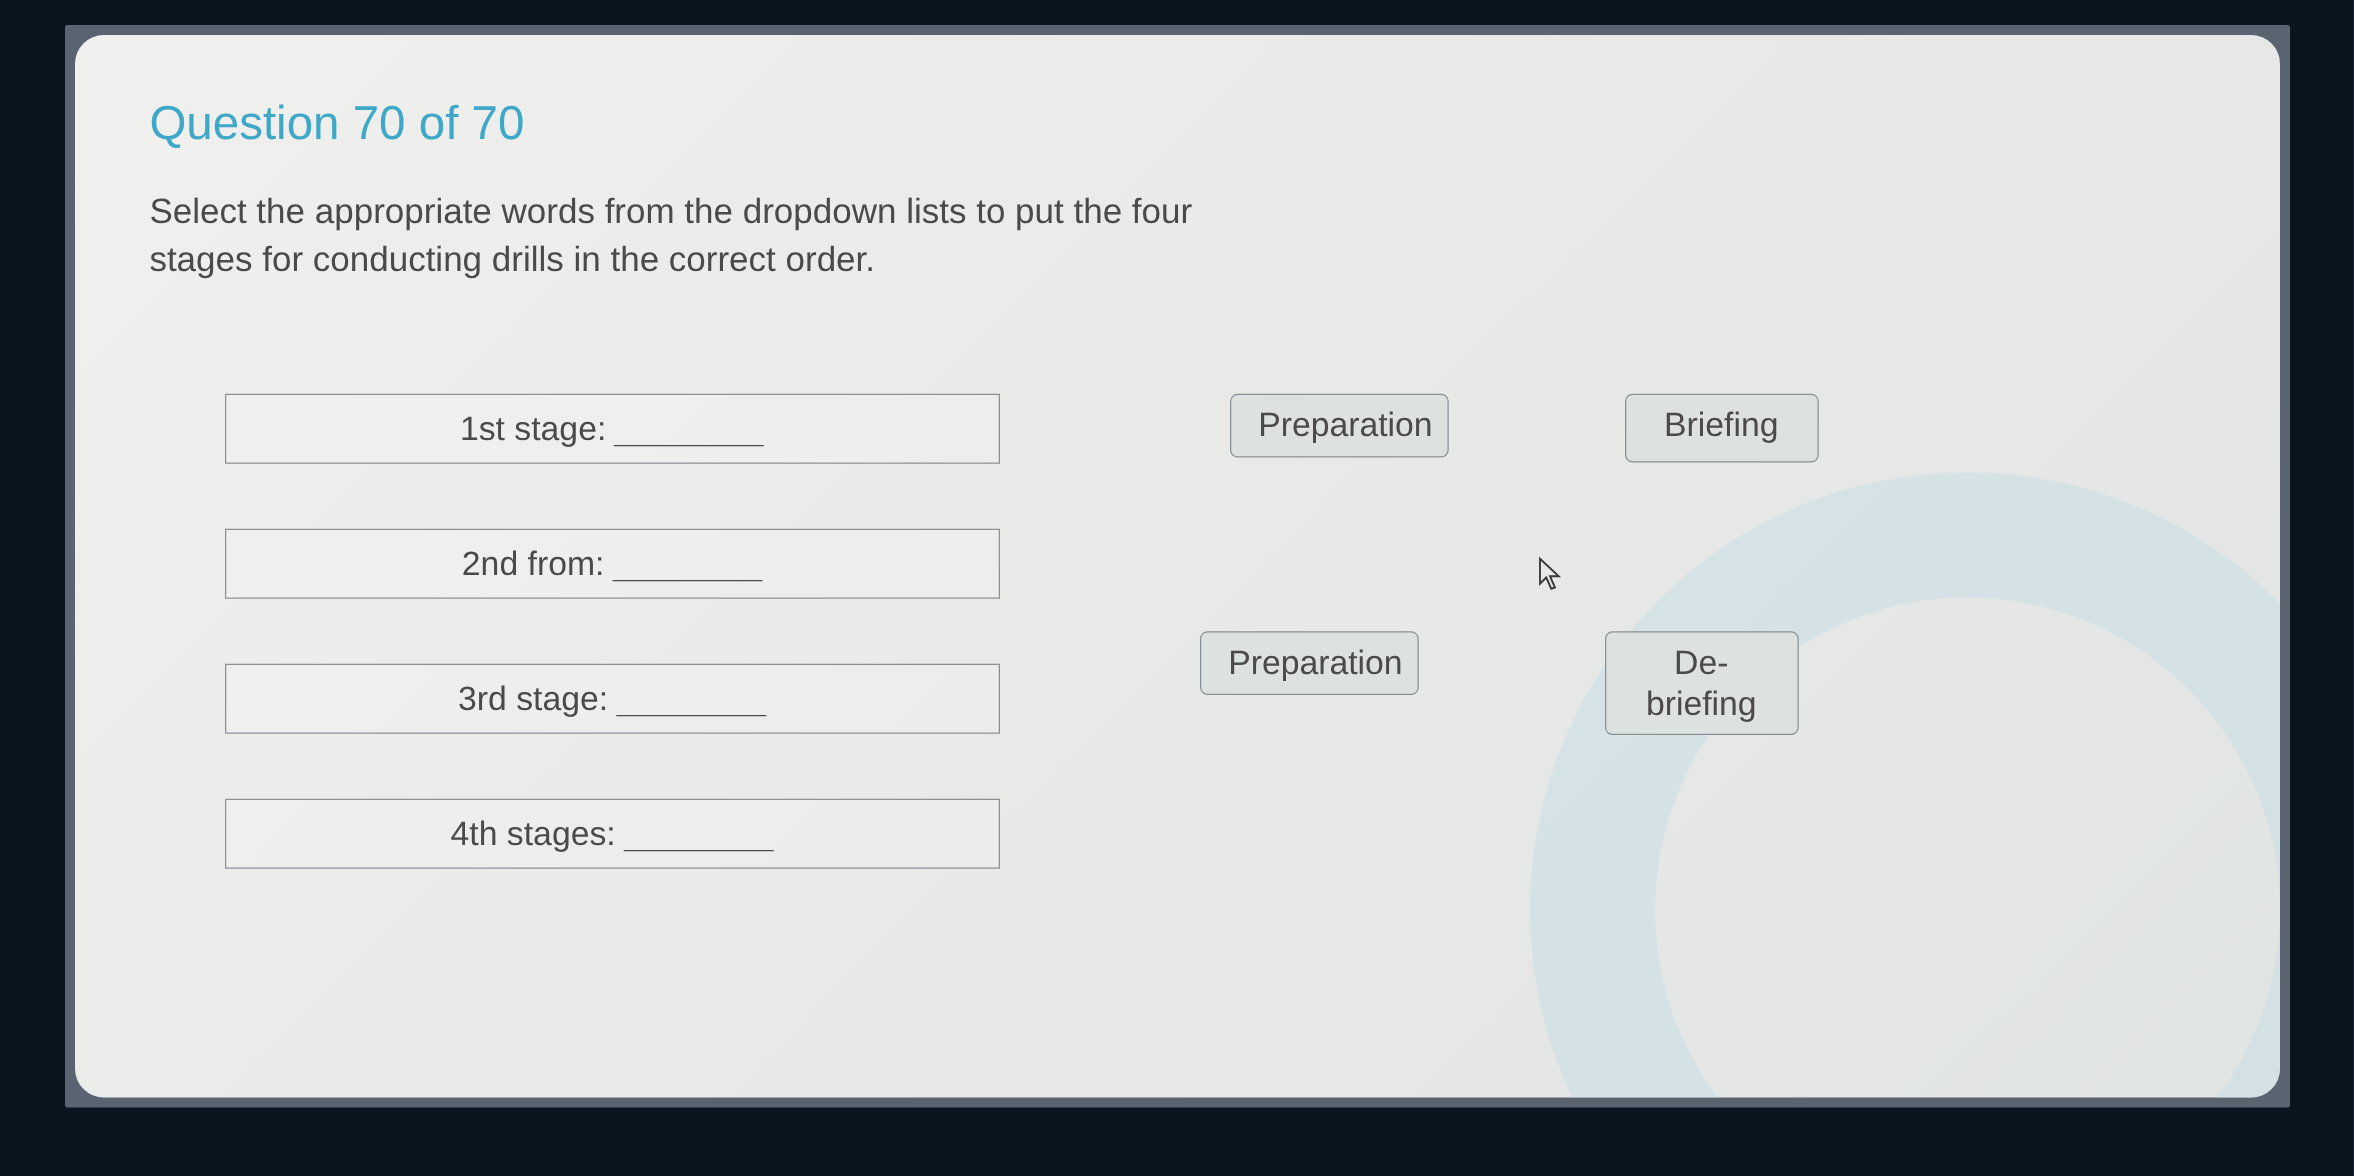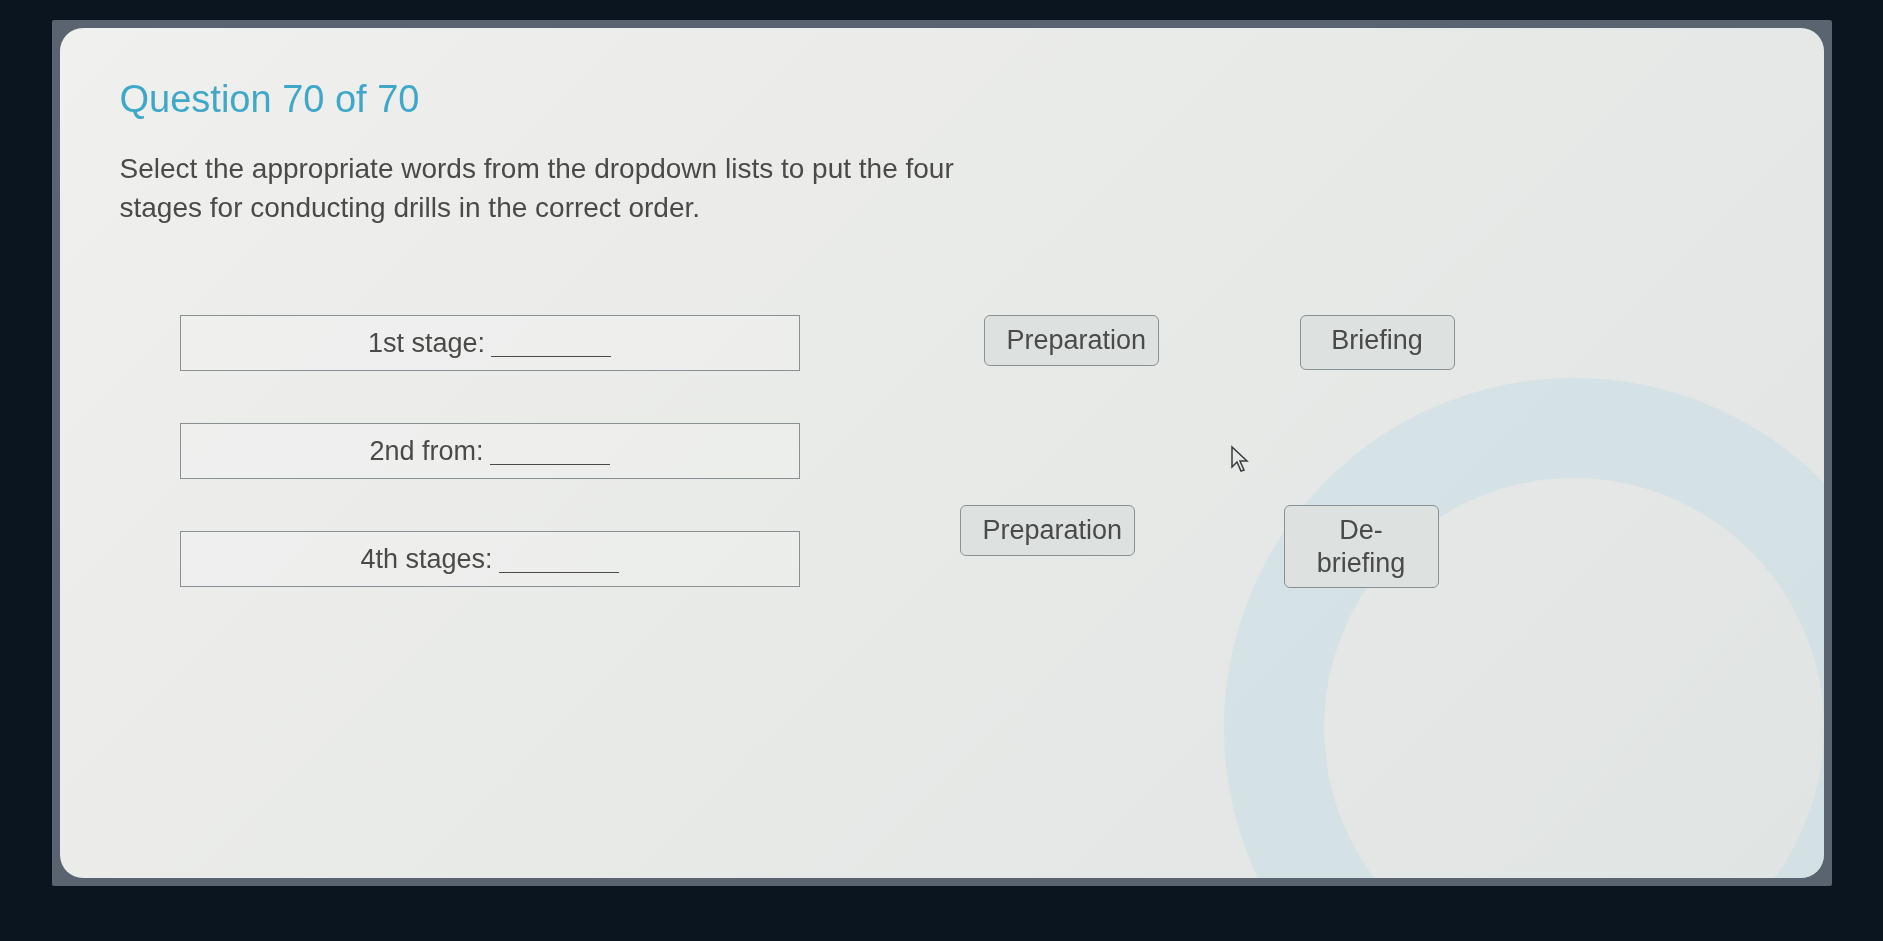--- a/index.html
+++ b/index.html
@@ -151,20 +151,24 @@
       <div class="stages-column">
         <div class="stage-box">
           <span>1st stage:</span>
           <span class="stage-blank"></span>
         </div>
         <div class="stage-box">
           <span>2nd from:</span>
           <span class="stage-blank"></span>
         </div>
         <div class="stage-box">
+          <span>3rd stage:</span>
+          <span class="stage-blank"></span>
+        </div>
+        <div class="stage-box">
           <span>4th stages:</span>
           <span class="stage-blank"></span>
         </div>
       </div>
 
       <div class="options-area">
         <div class="option-button opt-preparation">Preparation</div>
         <div class="option-button opt-briefing">Briefing</div>
         <div class="option-button opt-observation">Preparation</div>
         <div class="option-button opt-debriefing">De-briefing</div>

